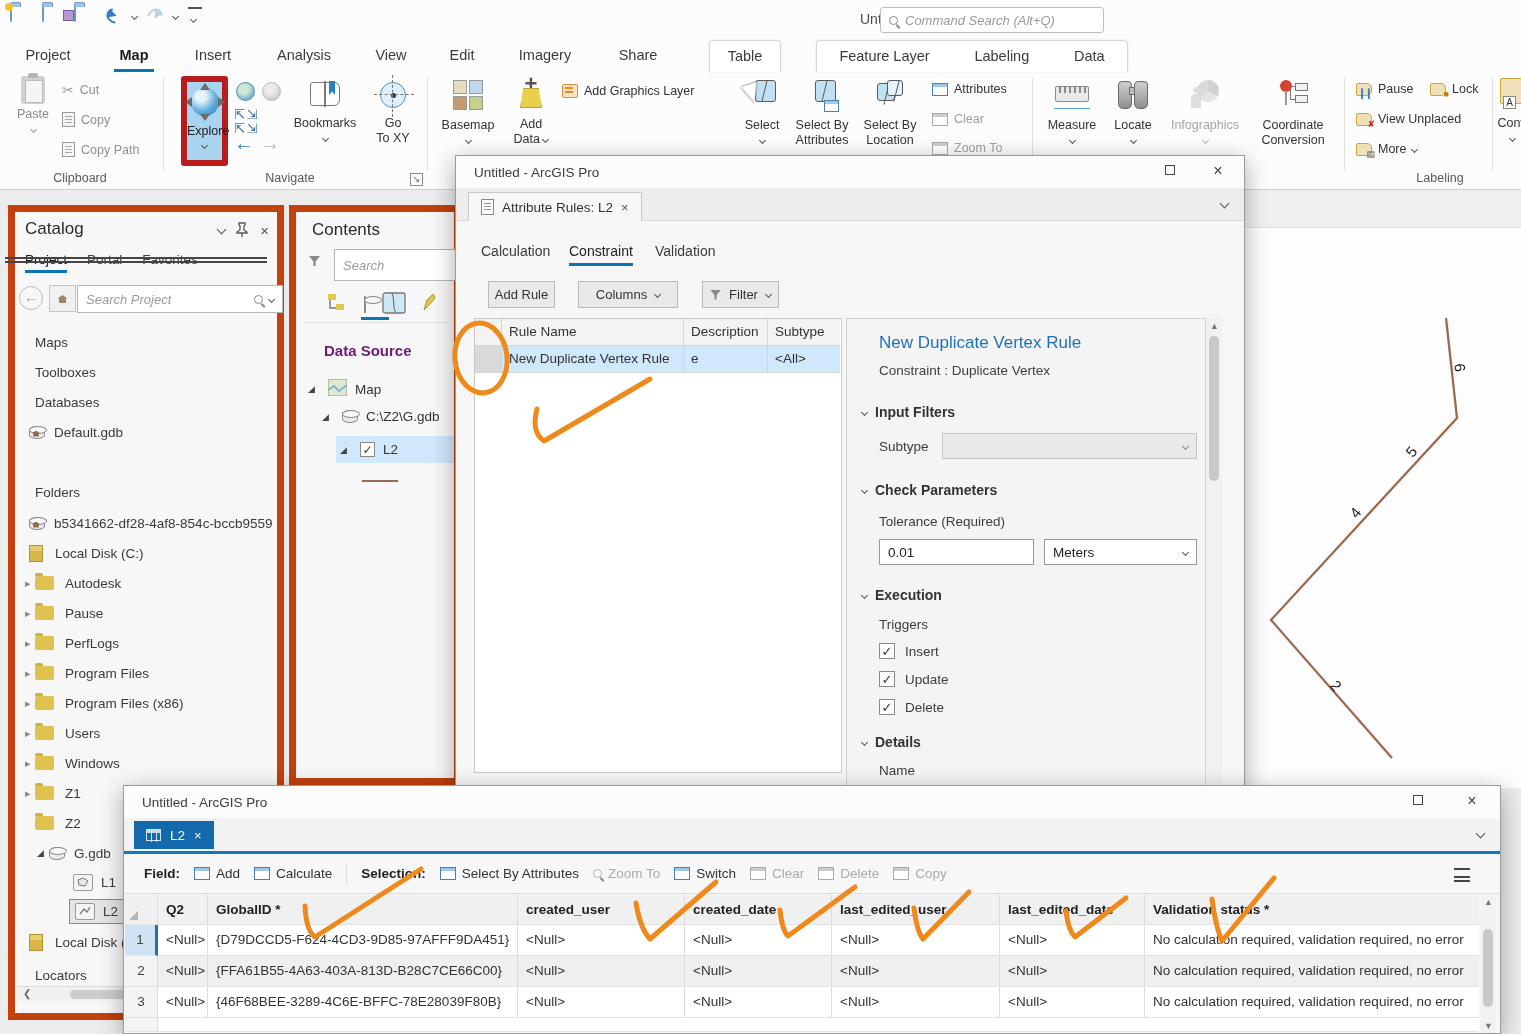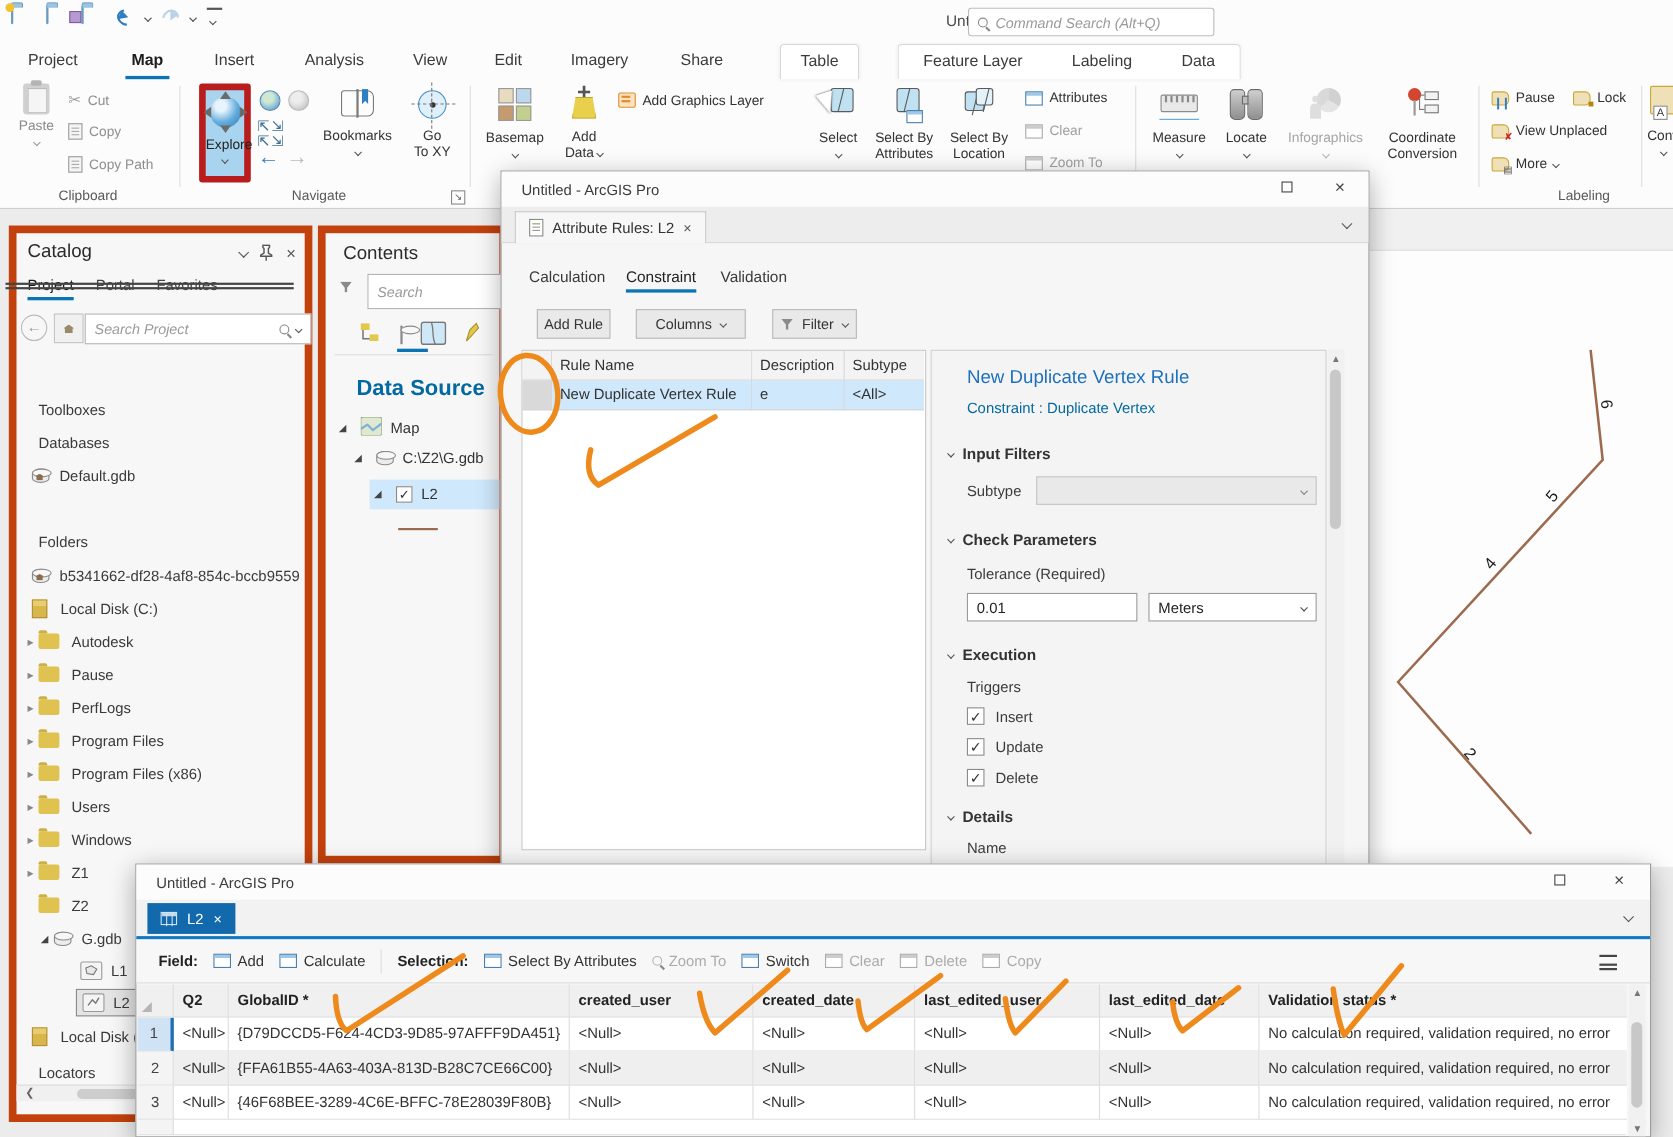--- a/index.html
+++ b/index.html
@@ -452,20 +452,23 @@
     <div class="abs" style="left:34px;top:73px;width:27px;height:27px;border:1px solid #c5c5c5;background:#f0f0f0;text-align:center;line-height:25px">
       <span style="display:inline-block;width:10px;height:8px;background:#9a8a6a;clip-path:polygon(50% 0,100% 45%,85% 45%,85% 100%,15% 100%,15% 45%,0 45%)"></span>
     </div>
     <div class="searchbox abs" style="left:62px;top:73px;width:206px;height:28px">
       <span class="ph" style="flex:1">Search Project</span>
       <span class="mag"></span>
       <span class="chev sm"></span>
     </div>
 
     
+    <div class="cat-item" style="top:115px;padding-left:20px">
+        <span>Maps</span>
+      </div>
     <div class="cat-item" style="top:175px;padding-left:20px">
         <span>Databases</span>
       </div>
     <div class="cat-item" style="top:145px;padding-left:20px">
         <span>Toolboxes</span>
       </div>
     <div class="cat-item" style="top:205px;padding-left:14px">
         <span class="gdb-ic home"></span>
         <span>Default.gdb</span>
       </div>
@@ -577,21 +580,21 @@
       <span style="position:relative"><span class="gdb-ic" style="width:22px;height:16px;margin:0"></span><span style="position:absolute;left:-3px;bottom:-8px;width:28px;height:3px;background:#0a74b5"></span></span>
       <span><svg width="24" height="22">
             <rect x="1" y="1" width="22" height="20" rx="2" fill="#cfe8f8" stroke="#777" stroke-width="1.3"></rect>
             <path d="M10 1c3 6 0 14 4 20" fill="none" stroke="#777" stroke-width="1.2"></path>
           </svg></span>
       <span><svg width="14" height="22">
             <polygon points="2,18 5,8 11,2 13,6 7,13" fill="#e3c84e" stroke="#a8912e" stroke-width="1"></polygon>
           </svg></span>
     </div>
     <div class="abs" style="left:8px;top:110px;right:6px;border-top:1px solid #ddd"></div>
-    <div class="abs" style="left:28px;top:130px;font-weight:700;font-size:20px;color:#0369a1">Data Source</div>
+    <div class="abs" style="left:28px;top:130px;font-weight:700;font-size:15px;color:#701a75">Data Source</div>
 
     <div class="abs" style="left:12px;top:167px;display:flex;align-items:center;gap:8px">
       <span class="exp3">◢</span>
       <span><svg width="19" height="17">
             <rect x="0" y="0" width="19" height="17" rx="2" fill="#dfe9d2" stroke="#8aa06a"></rect>
             <path d="M0 11l6-4 5 5 8-6" fill="none" stroke="#7fb3d5" stroke-width="2"></path>
           </svg></span>
       <span style="font-size:13.5px">Map</span>
     </div>
     <div class="abs" style="left:26px;top:197px;display:flex;align-items:center;gap:8px">
@@ -649,21 +652,21 @@
       <div class="rg-row">
         <div class="rg-cell rg-selcell" style="width:27px"></div>
         <div class="rg-cell rg-sel" style="width:182px">New Duplicate Vertex Rule</div>
         <div class="rg-cell rg-sel" style="width:84px">e</div>
         <div class="rg-cell rg-sel" style="width:72px;border-right:none">&lt;All&gt;</div>
       </div>
     </div>
 
     <div class="abs" style="left:390px;top:162px;width:360px;height:470px;background:#f4f4f4;border:1px solid #d2d2d2;padding:14px 0 0 32px">
       <div style="color:#1e70bd;font-size:17px">New Duplicate Vertex Rule</div>
-      <div style="color:#0369a1;margin-top:10px;font-size:13.5px">Constraint : Duplicate Vertex</div>
+      <div style="color:#404040;margin-top:10px;font-size:13.5px">Constraint : Duplicate Vertex</div>
 
       <div class="sec-head" style="margin:26px 0 0 -17px">
           <span class="chev sm"></span>
           <span>Input Filters</span>
         </div>
       <div style="display:flex;align-items:center;margin-top:13px">
         <span class="field-lbl" style="width:63px">Subtype</span>
         <span class="dd dis" style="width:255px;height:26px">
             <span></span>
             <span class="chev sm" style="border-color:#888"></span>

